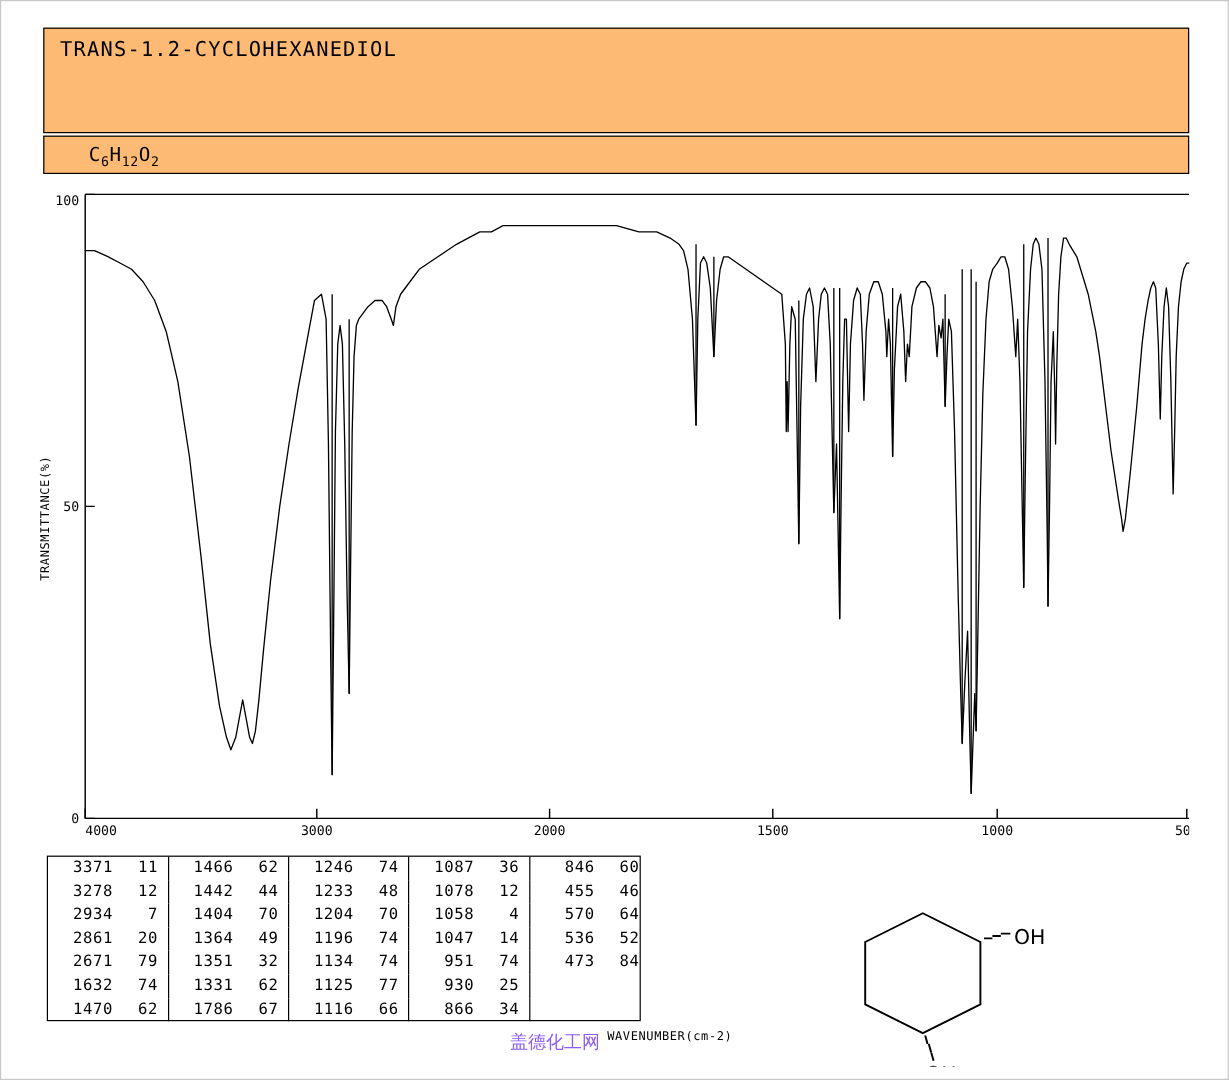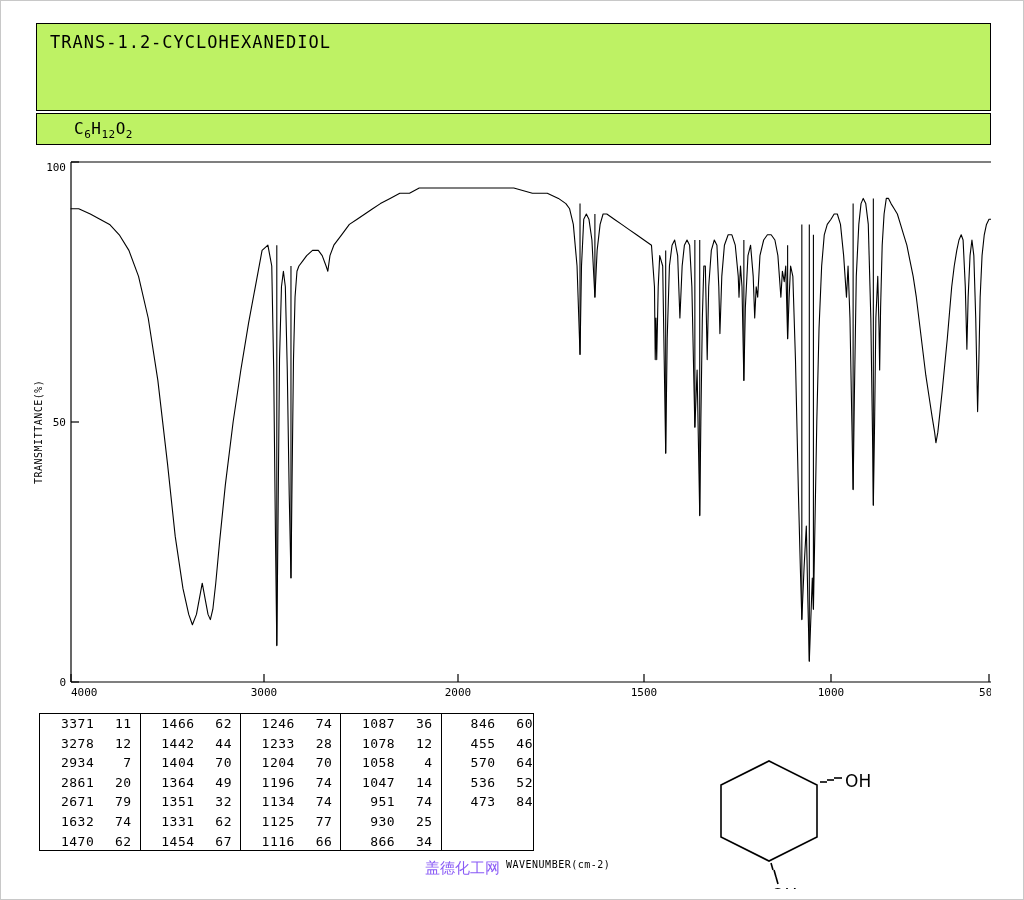--- a/index.html
+++ b/index.html
@@ -15,21 +15,21 @@
     position:absolute;left:0;top:0;width:1024px;height:900px;
     border:1px solid #c8c8c8;
     box-sizing:border-box;
   }
 
   
   .hdr-box{
     position:absolute;
     border:1px solid #000;
     box-sizing:border-box;
-    background:#bef264;
+    background:#fdba74;
   }
   #title-box{left:35px;top:22px;width:955px;height:88px;}
   #formula-box{left:35px;top:112px;width:955px;height:32px;}
 
   #title-text{
     position:absolute;left:13px;top:8px;
     font-size:17px;letter-spacing:1px;
     white-space:nowrap;
   }
   #formula-text{
@@ -194,21 +194,21 @@
             <td class="it">60</td>
           </tr>
           <tr>
             <td class="wn">3278</td>
             <td class="it">12</td>
             <td class="sep"></td>
             <td class="wn">1442</td>
             <td class="it">44</td>
             <td class="sep"></td>
             <td class="wn">1233</td>
-            <td class="it">28</td>
+            <td class="it">48</td>
             <td class="sep"></td>
             <td class="wn">1078</td>
             <td class="it">12</td>
             <td class="sep"></td>
             <td class="wn">455</td>
             <td class="it">46</td>
           </tr>
           <tr>
             <td class="wn">2934</td>
             <td class="it">7</td>
@@ -270,21 +270,21 @@
             <td class="wn">930</td>
             <td class="it">25</td>
             <td class="sep"></td>
             <td class="wn"></td>
             <td class="it"></td>
           </tr>
           <tr>
             <td class="wn">1470</td>
             <td class="it">62</td>
             <td class="sep"></td>
-            <td class="wn">1454</td>
+            <td class="wn">1786</td>
             <td class="it">67</td>
             <td class="sep"></td>
             <td class="wn">1116</td>
             <td class="it">66</td>
             <td class="sep"></td>
             <td class="wn">866</td>
             <td class="it">34</td>
             <td class="sep"></td>
             <td class="wn"></td>
             <td class="it"></td>

